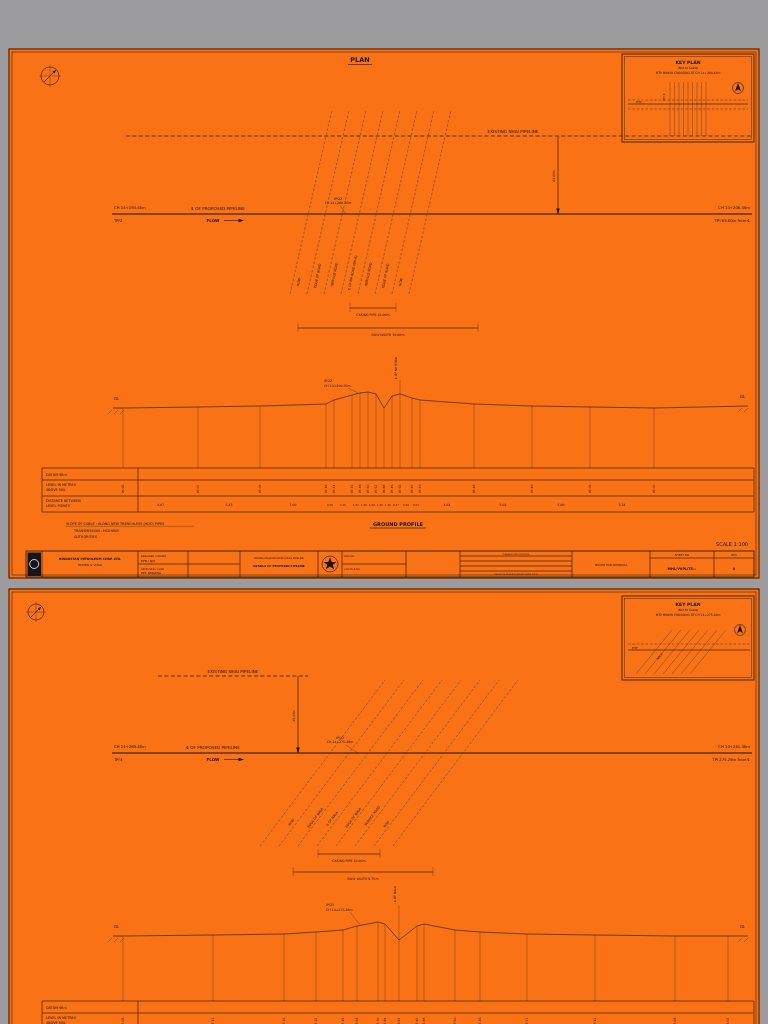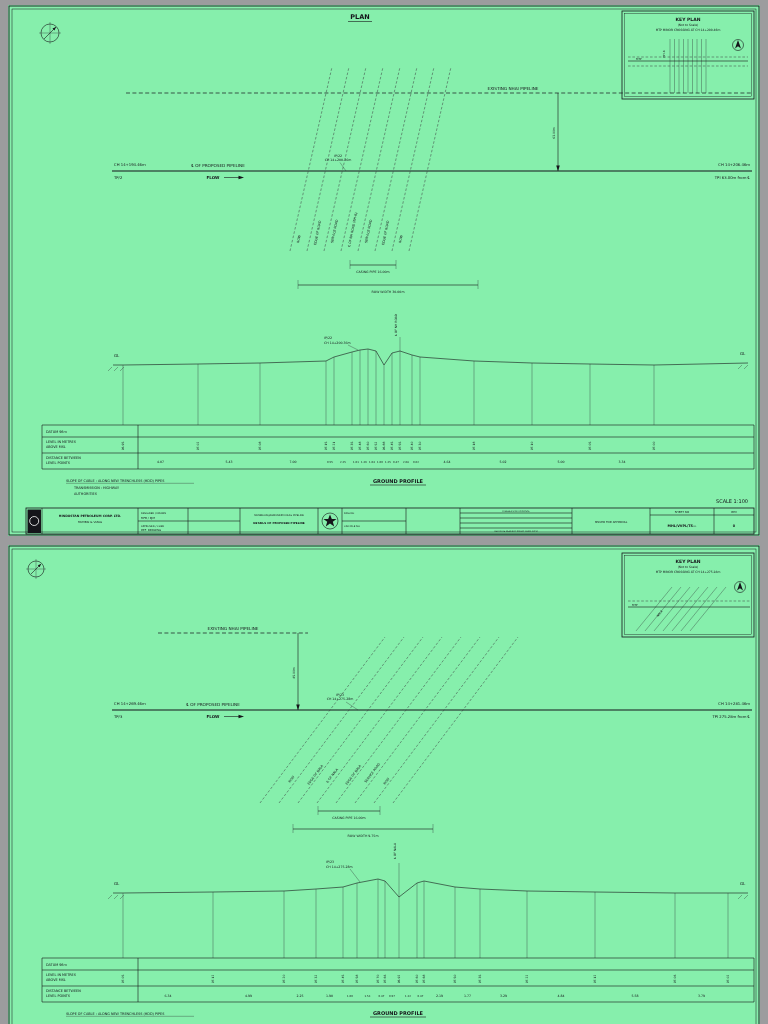--- a/index.html
+++ b/index.html
@@ -1,17 +1,17 @@
 <!DOCTYPE html>
 <html><head>
 <meta charset="utf-8">
 <style>
   html,body{margin:0;padding:0;}
   .page{position:relative;width:768px;height:1024px;background:#9c9c9e;overflow:hidden;font-family:"DejaVu Sans",sans-serif;}
-  .sheet{position:absolute;background:#86efac;overflow:hidden;}
+  .sheet{position:absolute;background:#f97316;overflow:hidden;margin-top:43px;}
   .sheet1{left:8px;top:5px;width:752px;height:531px;}
   .sheet2{left:8px;top:545px;width:752px;height:479px;}
   svg{display:block;}
   svg text{font-family:"DejaVu Sans",sans-serif;fill:#15151a;}
   .bord{fill:none;stroke:#15151a;}
   .ln{stroke:#15151a;stroke-width:0.6;fill:none;}
   .lnb{stroke:#15151a;stroke-width:1.2;fill:none;}
   .thin{stroke:#2a2a2e;stroke-width:0.35;fill:none;}
   .dash{stroke:#15151a;stroke-width:0.7;fill:none;stroke-dasharray:4 2.4;}
   .ddash{stroke:#3a3a3e;stroke-width:0.5;fill:none;stroke-dasharray:2.6 1.8;}

